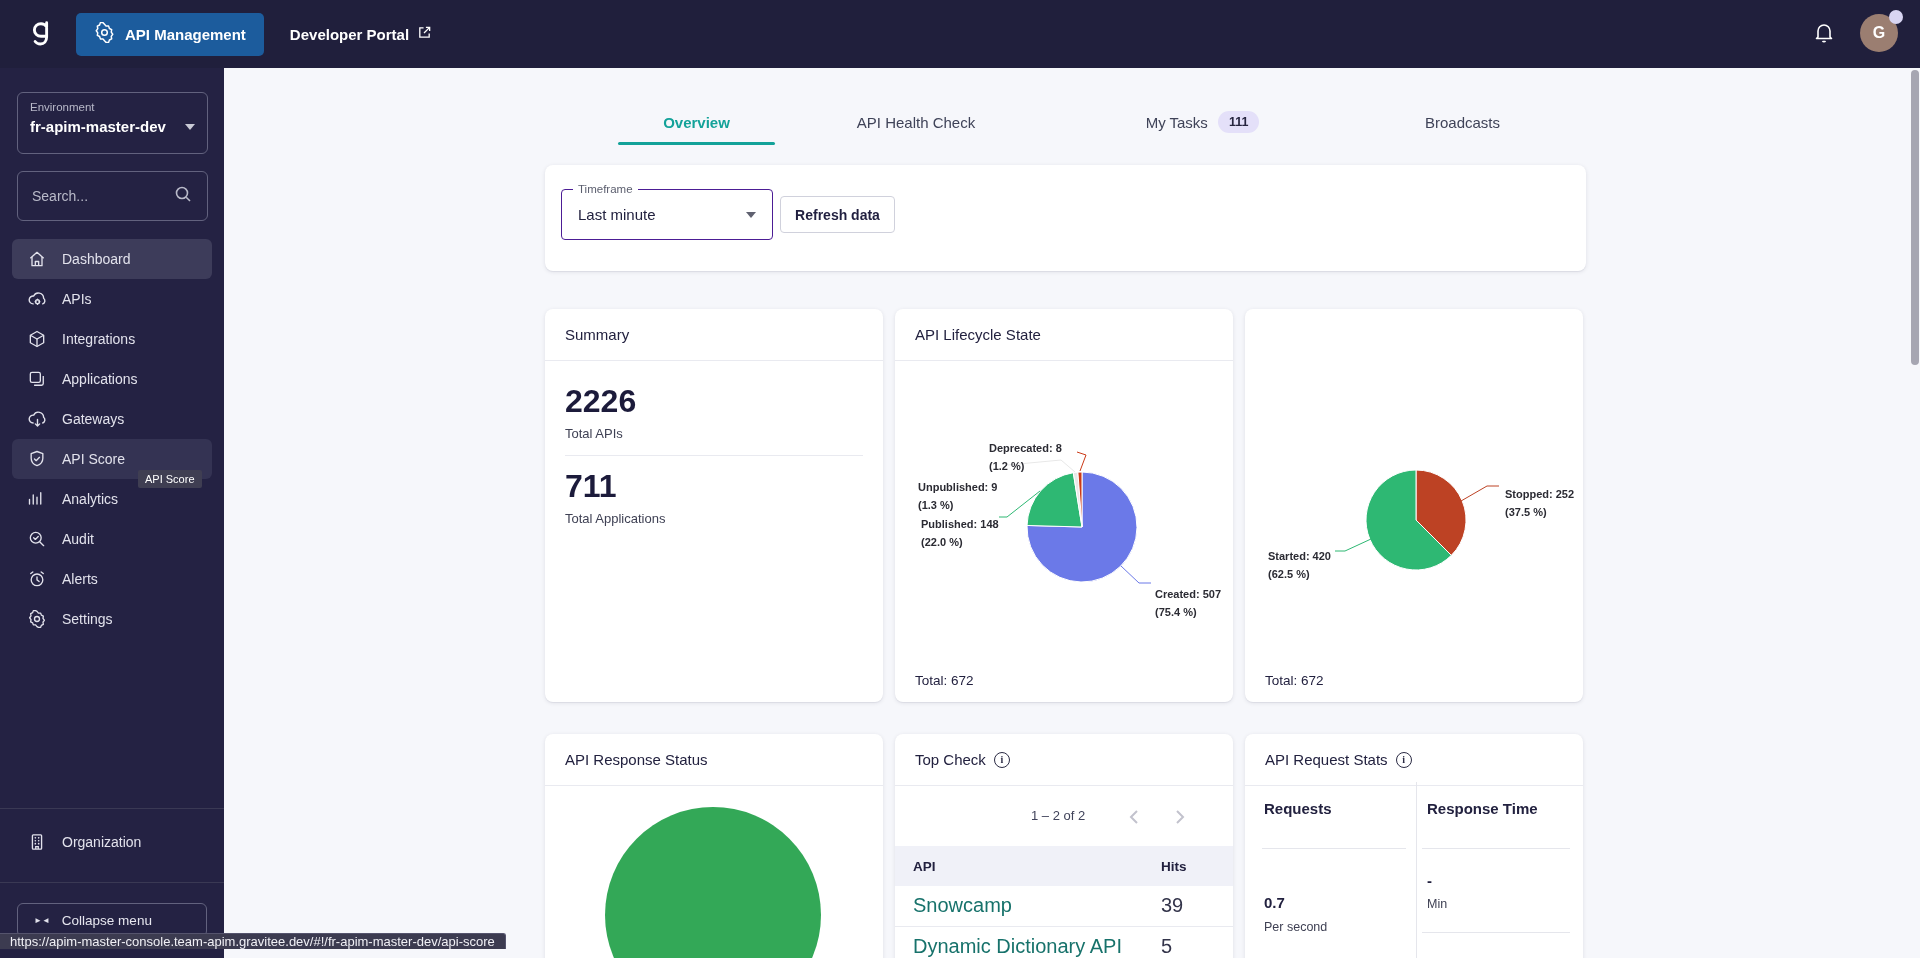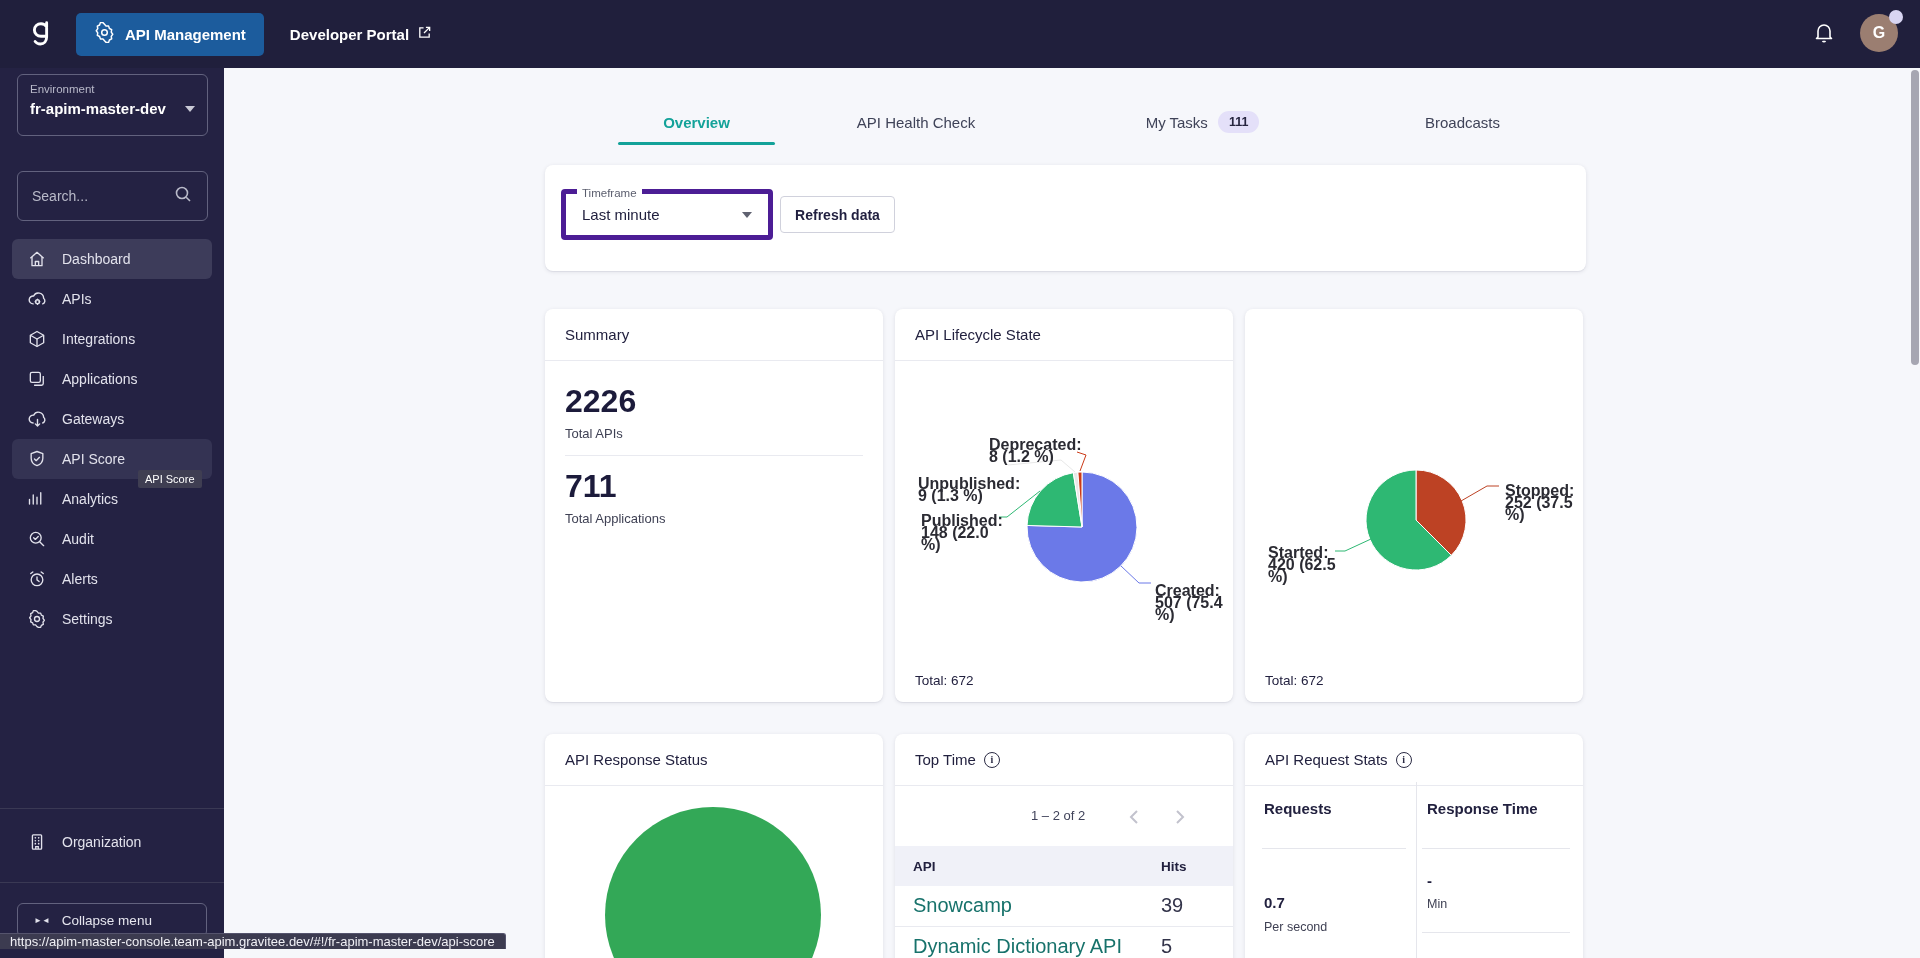--- a/index.html
+++ b/index.html
@@ -11,21 +11,21 @@
   .logo { width:46px; margin-left:18px; display:flex; justify-content:center; }
   .app-btn { margin-left:12px; height:43px; padding:0 18px; background:#1c5c9d; border-radius:5px; display:flex; align-items:center; gap:10px; color:#fff; font-size:15px; font-weight:600; cursor:pointer; }
   .portal-link { margin-left:26px; display:flex; align-items:center; gap:8px; color:#fff; font-size:15px; font-weight:600; cursor:pointer; }
   .topbar-right { margin-left:auto; display:flex; align-items:center; gap:24px; margin-right:20px; }
   .avatar-wrap { position:relative; width:40px; height:40px; }
   .avatar { width:38px; height:38px; border-radius:50%; background:#9b7e71; color:#fff; font-size:16px; font-weight:600; display:flex; align-items:center; justify-content:center; }
   .avatar-dot { position:absolute; right:-3px; top:-4px; width:14px; height:14px; border-radius:50%; background:#d8d5f2; }
 
   
   .sidebar { position:absolute; left:0; top:68px; width:224px; height:890px; background:#242243; z-index:20; }
-  .env-box { position:absolute; left:17px; top:6px; width:191px; height:62px; border:1px solid #62627e; border-radius:6px; padding:8px 12px; cursor:pointer; }
+  .env-box { position:absolute; left:17px; top:24px; width:191px; height:62px; border:1px solid #62627e; border-radius:6px; padding:8px 12px; cursor:pointer; }
   .env-label { font-size:11.5px; color:#b8b9c9; }
   .env-value-row { display:flex; align-items:center; justify-content:space-between; margin-top:5px; }
   .env-value { font-size:15px; font-weight:700; color:#fff; }
   .caret-down { width:0; height:0; border-left:5px solid transparent; border-right:5px solid transparent; border-top:6px solid #c9cad6; }
   .search-box { position:absolute; left:17px; top:103px; width:191px; height:50px; border:1px solid #62627e; border-radius:6px; display:flex; align-items:center; justify-content:space-between; padding:0 14px; }
   .search-ph { font-size:14px; color:#b9bac9; }
   .side-menu { position:absolute; left:0; top:171px; width:224px; }
   .side-item { position:relative; margin:0 12px; height:40px; border-radius:6px; display:flex; align-items:center; gap:14px; padding-left:14px; cursor:pointer; }
   .side-item.active { background:#3d3c5a; }
   .side-item.hover { background:#343353; }
@@ -47,34 +47,34 @@
   .tab.active::after { content:""; position:absolute; left:0; right:0; bottom:-1px; height:3px; background:#13a299; border-radius:2px; }
   .tab-badge { background:#e4e0f9; color:#26253f; font-size:12.5px; font-weight:600; padding:4px 11px; border-radius:999px; }
 
   
   .card { position:absolute; background:#fff; border-radius:8px; box-shadow:0 1px 4px rgba(25,25,60,.10), 0 1px 1px rgba(25,25,60,.06); }
   .card-title-row { height:52px; display:flex; align-items:center; gap:8px; padding:0 20px; border-bottom:1px solid #e9eaf0; }
   .card-title { font-size:15px; color:#22213f; font-weight:500; }
   .info-icon { width:16px; height:16px; border:1.4px solid #2b2b44; border-radius:50%; color:#2b2b44; font-size:10px; font-weight:700; display:inline-flex; align-items:center; justify-content:center; font-family:"Liberation Serif",serif; }
 
   
-  .tf-field { position:absolute; left:16px; top:24px; width:212px; height:51px; border:5px solid #4c1d95; border-radius:4px; cursor:pointer; }
+  .tf-field { position:absolute; left:16px; top:24px; width:212px; height:51px; border:1px solid #4c1d95; border-radius:4px; cursor:pointer; }
   .tf-legend { position:absolute; left:11px; top:-7px; background:#fff; padding:0 5px; font-size:11.5px; color:#5b5e6e; }
   .tf-value-row { height:100%; display:flex; align-items:center; justify-content:space-between; padding:0 16px; }
   .tf-value { font-size:15px; color:#22213f; }
   .refresh-btn { position:absolute; left:235px; top:31px; width:115px; height:37px; border:1px solid #d0d1dc; border-radius:4px; background:#fff; font-size:14px; font-weight:600; color:#201f3f; cursor:pointer; font-family:"Liberation Sans",sans-serif; }
 
   
   .big-num { font-size:32px; font-weight:700; color:#1c1b3b; }
   .stat-label { font-size:13px; color:#3f4154; margin-top:6px; }
   .stat-divider { height:1px; background:#e9eaf0; margin:14px 0 12px 0; }
 
   
   .pie-svg { position:absolute; left:0; top:0; pointer-events:none; }
-  .pie-label { position:absolute; font-size:16px; font-weight:700; color:#2b2b33; line-height:12px; }
+  .pie-label { position:absolute; font-size:11px; font-weight:700; color:#2b2b33; line-height:18px; }
   .card-total { position:absolute; left:20px; bottom:14px; font-size:13.5px; color:#22213f; }
 
   
   .paginator { position:absolute; left:0; top:52px; width:338px; height:60px; display:flex; align-items:center; }
   .pag-text { position:absolute; left:136px; top:22px; font-size:13px; color:#40435a; }
   .pag-chev { position:absolute; top:14px; width:34px; height:34px; display:flex; align-items:center; justify-content:center; }
   .tapis-table { position:absolute; left:0; top:112px; width:338px; border-collapse:collapse; }
   .tapis-table th { background:#f0f1f8; height:40px; text-align:left; font-size:13.5px; color:#22213f; padding-left:18px; font-weight:700; }
   .tapis-table td { height:40px; border-bottom:1px solid #e9eaf0; font-size:20px; padding-left:18px; color:#33344a; }
   .tapis-table .api-link { color:#17726b; cursor:pointer; }
@@ -352,21 +352,21 @@
       </div>
     <svg class="pie-svg" width="338" height="393" viewBox="0 0 338 393">
       <g class="slices">
           <circle cx="168" cy="181" r="108" fill="#33a857" style="pointer-events: auto;"></circle>
         </g>
     </svg>
   </section>
 
   <section class="card" style="left:895px; top:734px; width:338px; height:393px;">
     <div class="card-title-row">
-      <span class="card-title">Top Time</span>
+      <span class="card-title">Top Check</span>
       <span class="info-icon">i</span>
     </div>
     <div class="paginator">
       <span class="pag-text">1 – 2 of 2</span>
       <span class="pag-chev" style="left:222px">
         <svg width="10" height="16" viewBox="0 0 10 16" fill="none" stroke="#c2c2cd" stroke-width="2">
             <path d="M8 2L2 8l6 6"></path>
           </svg>
       </span>
       <span class="pag-chev" style="left:268px">

